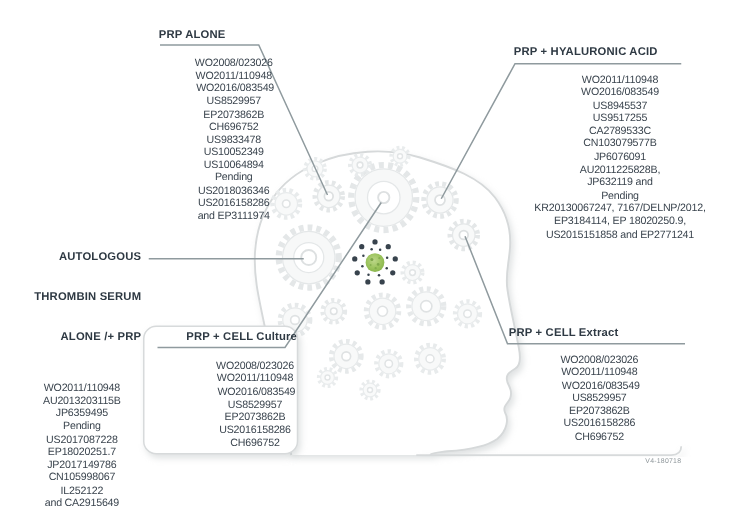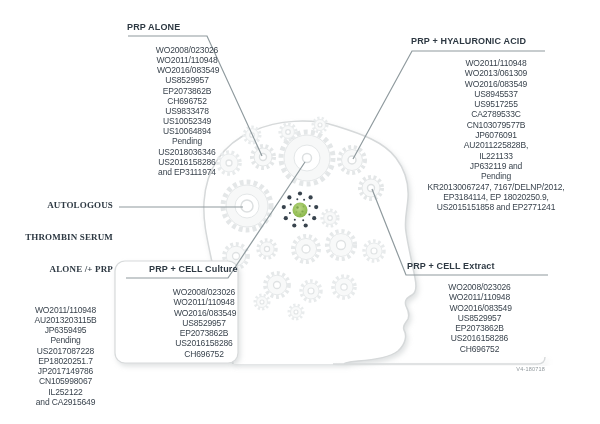--- a/index.html
+++ b/index.html
@@ -16,21 +16,21 @@
   .patent-list{margin-top:12px;}
   .patent-line{
     font-size:8.5px;letter-spacing:-0.15px;line-height:10.15px;white-space:pre;color:#3a444e;text-align:center;
   }
   .g-prp-alone{left:127px;top:22px;width:120px;}
   .g-prp-alone .patent-list{margin-top:12px;}
   .g-hyaluronic{left:411px;top:36px;width:170px;}
   .g-hyaluronic .patent-list{margin-top:11px;}
   .g-hyaluronic .patent-line{line-height:10.3px;}
   .g-autologous{left:18px;top:179px;width:95px;text-align:right;}
-  .g-autologous .group-title{line-height:10.6px;font-family:Liberation Serif, serif;}
+  .g-autologous .group-title{line-height:10.6px;}
   .g-autologous .patent-list{margin-top:9px;}
   .g-autologous .patent-line{line-height:10.25px;}
   .g-culture{left:125px;top:264px;width:110px;margin-left:24px;}
   .g-culture .patent-list{margin-top:12px;}
   .g-culture .patent-line{line-height:10.25px;}
   .g-extract{left:407px;top:261px;width:145px;}
   .g-extract .patent-list{margin-top:10px;}
   .g-extract .patent-line{line-height:10.3px;}
   .version{
     position:absolute;right:55px;top:366px;font-size:5.5px;letter-spacing:0.2px;color:#8f979b;
@@ -235,29 +235,27 @@
         <div class="patent-line">US2018036346</div>
         <div class="patent-line">US2016158286</div>
         <div class="patent-line">and EP3111974</div>
       </div>
   </div>
 
   <div class="group g-hyaluronic">
     <div class="group-title">PRP + HYALURONIC ACID</div>
     <div class="patent-list">
         <div class="patent-line">WO2011/110948</div>
-        <div class="patent-line">WO2013/061309</div>
         <div class="patent-line">WO2016/083549</div>
         <div class="patent-line">US8945537</div>
         <div class="patent-line">US9517255</div>
         <div class="patent-line">CA2789533C</div>
         <div class="patent-line">CN103079577B</div>
         <div class="patent-line">JP6076091</div>
         <div class="patent-line">AU2011225828B,</div>
-        <div class="patent-line">IL221133</div>
         <div class="patent-line">JP632119 and</div>
         <div class="patent-line">Pending</div>
         <div class="patent-line">KR20130067247, 7167/DELNP/2012,</div>
         <div class="patent-line">EP3184114, EP 18020250.9,</div>
         <div class="patent-line">US2015151858 and EP2771241</div>
       </div>
   </div>
 
   <div class="group g-autologous">
     <div class="group-title">

